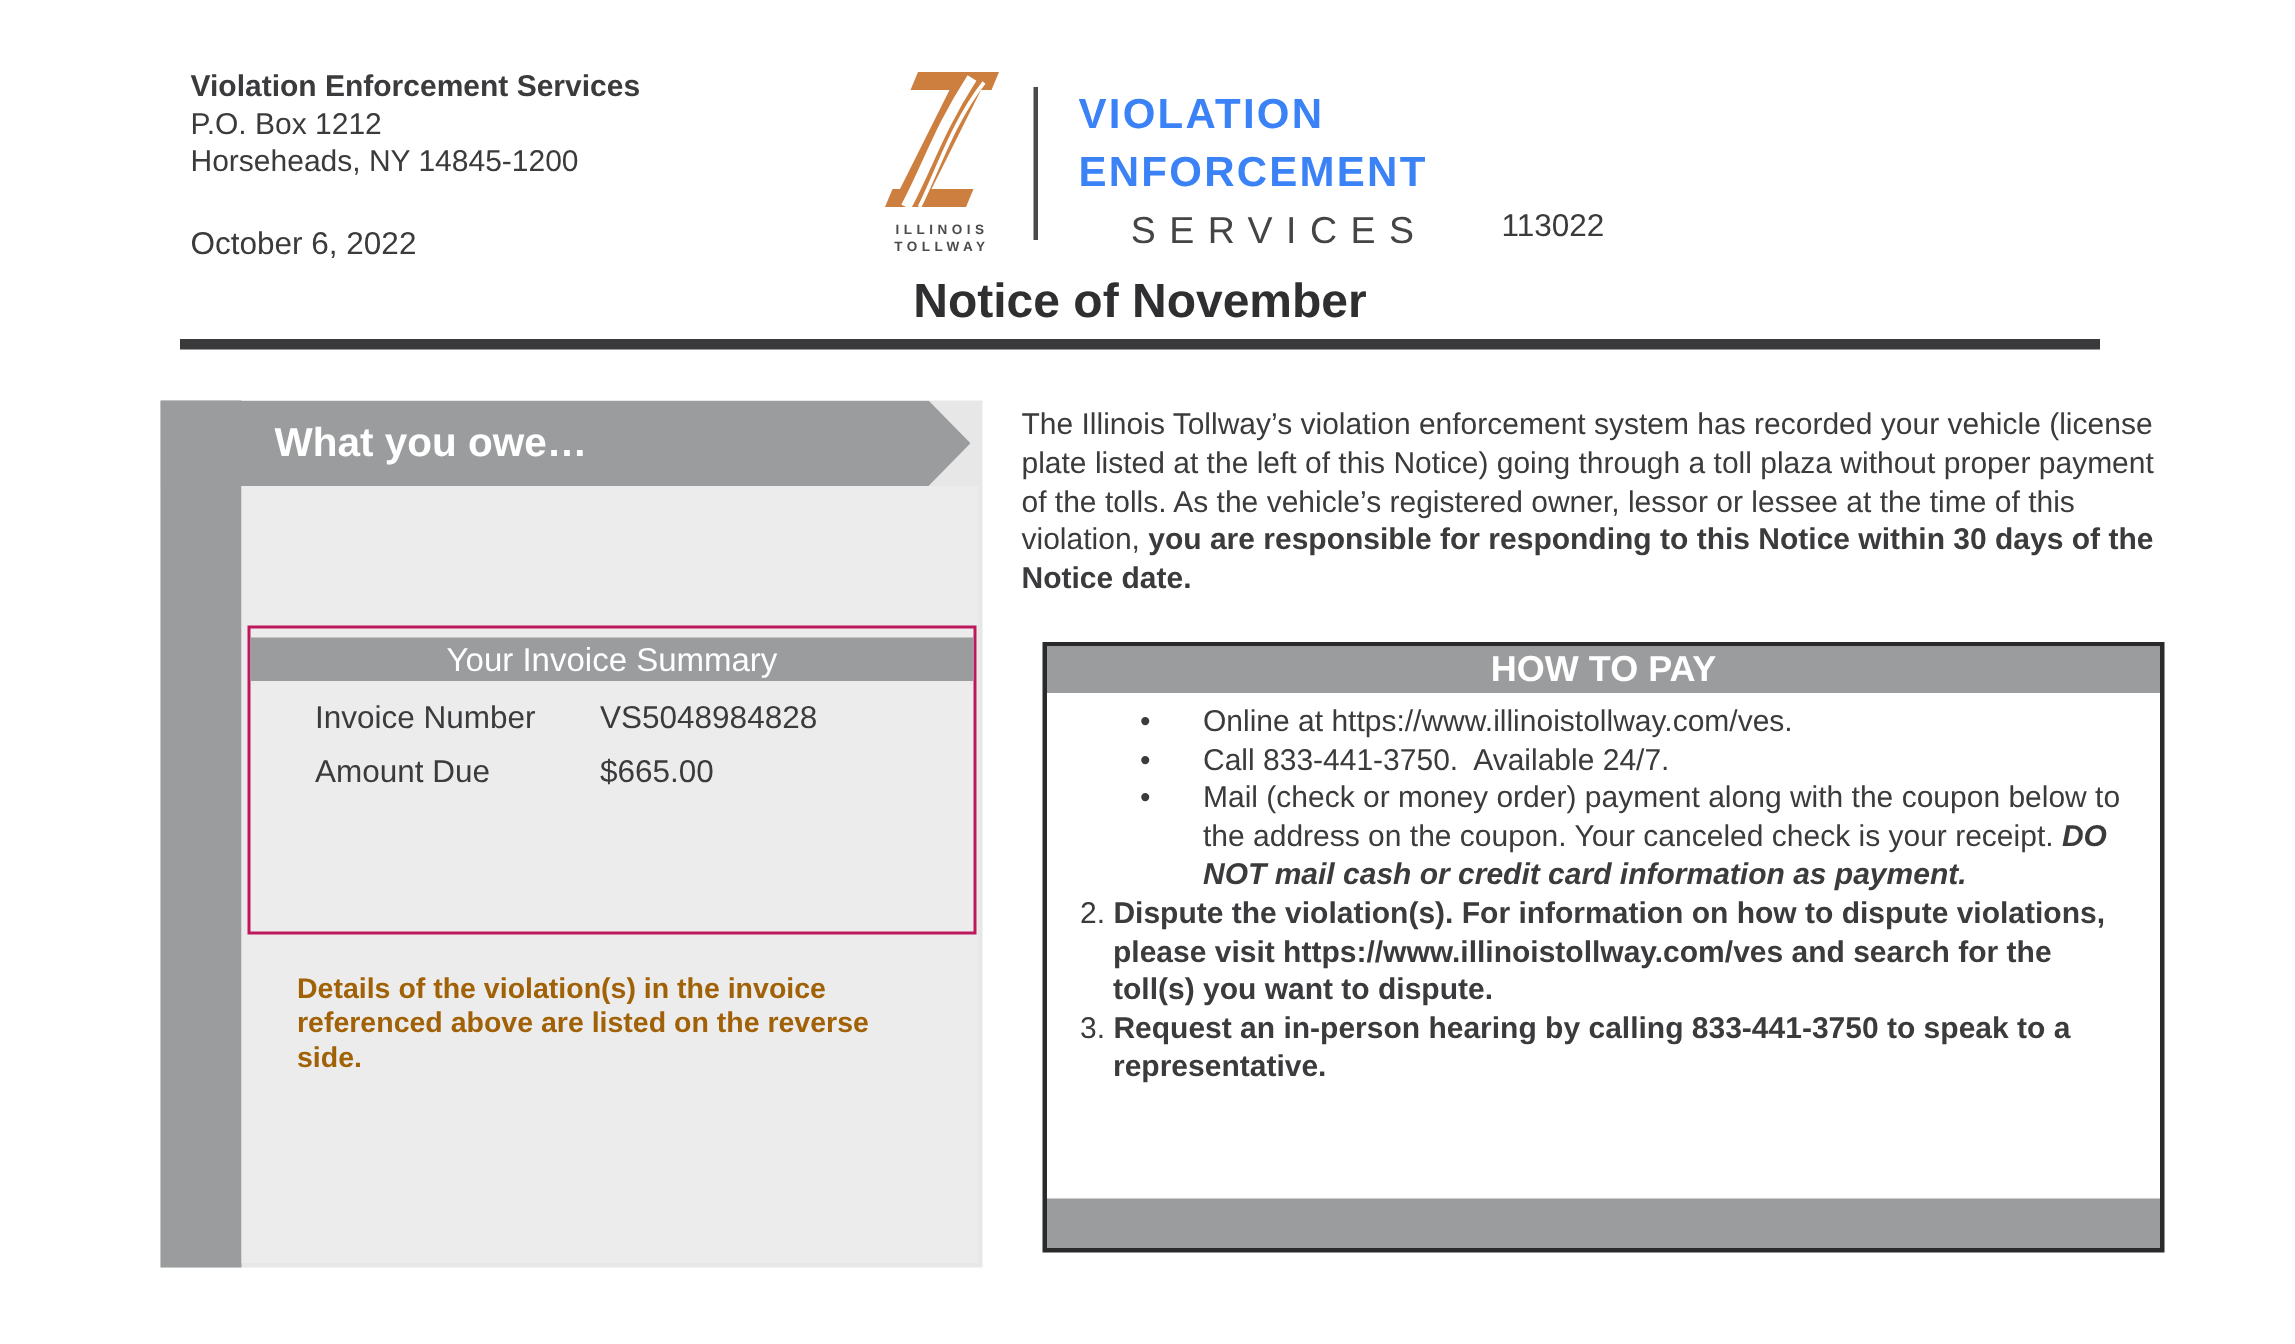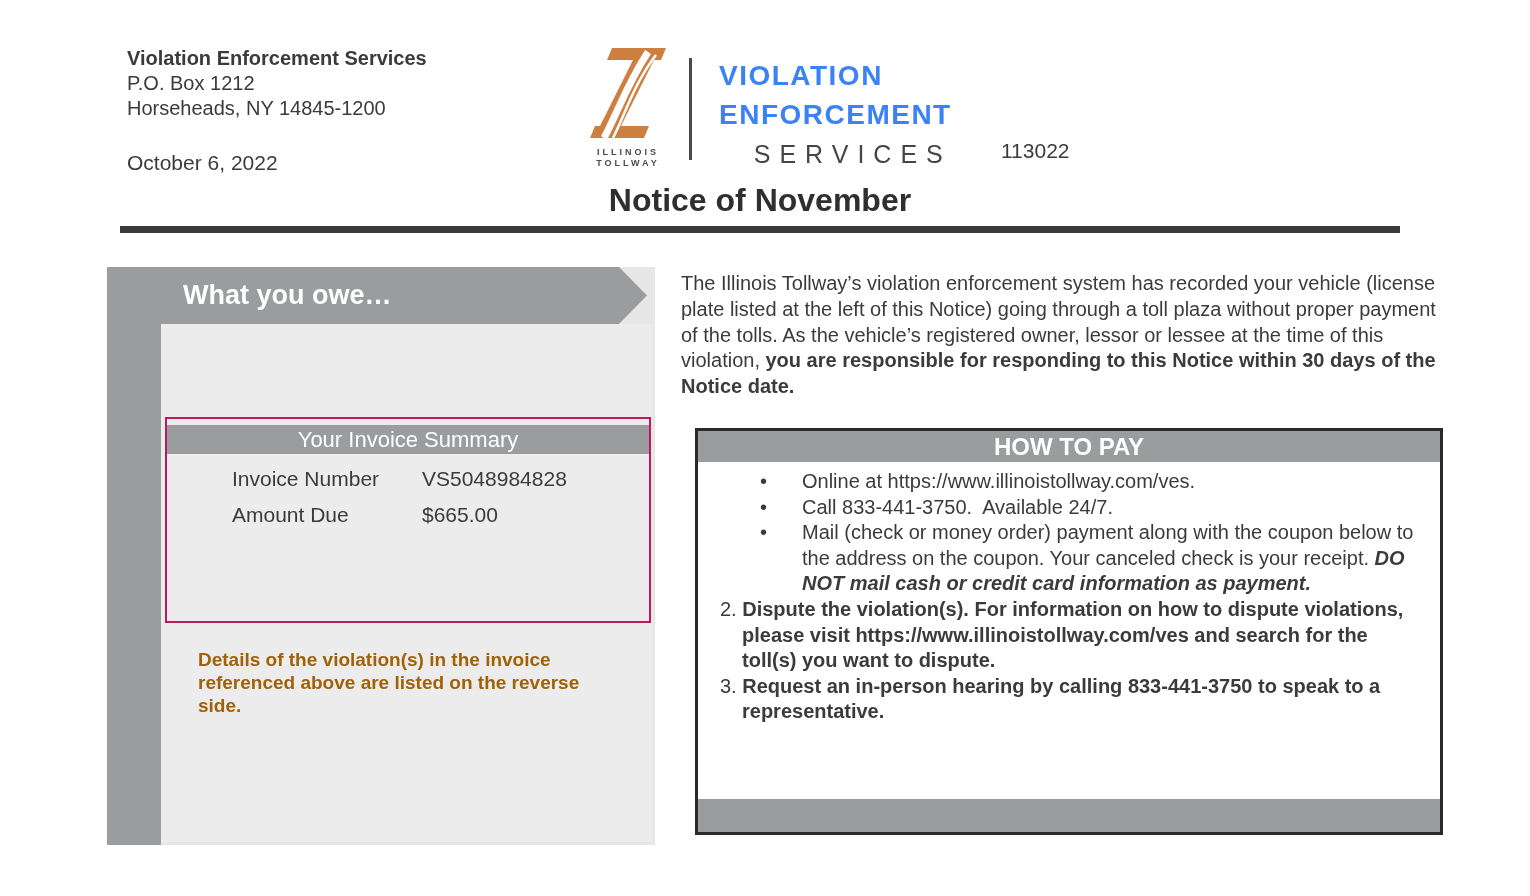--- a/index.html
+++ b/index.html
@@ -32,21 +32,21 @@
           clip-path:polygon(0 0,512px 0,540px 50%,512px 100%,0 100%);
           color:#ffffff;font-size:27px;font-weight:bold;line-height:56px;
           padding-left:76px;box-sizing:border-box;}
 
   .inv-box{position:absolute;left:58px;top:150px;width:486px;height:206px;
            border:2px solid #be185d;background:#ececed;box-sizing:border-box;padding-top:6px;}
   .inv-header{height:29px;background:#9a9c9e;color:#ffffff;text-align:center;
               font-size:22px;line-height:29px;}
   .inv-rows{margin-top:7px;}
   .inv-row{display:flex;height:36px;align-items:center;font-size:21px;}
-  .inv-label{width:190px;margin-left:65px;flex:0 0 auto;}
+  .inv-label{width:190px;margin-left:43px;flex:0 0 auto;}
   .details-note{position:absolute;left:91px;top:381px;width:418px;font-size:19px;
                 font-weight:bold;color:#a16207;line-height:23px;}
 
   
   .notice-para{position:absolute;left:681px;top:271px;width:762px;font-size:20px;line-height:25.8px;}
   .notice-para .bold{font-weight:bold;}
 
   .htp{position:absolute;left:681px;top:428px;width:748px;height:407px;
        border:3px solid #2a2a2c;box-sizing:border-box;background:#ffffff;
        display:flex;flex-direction:column;margin-left:14px;}

